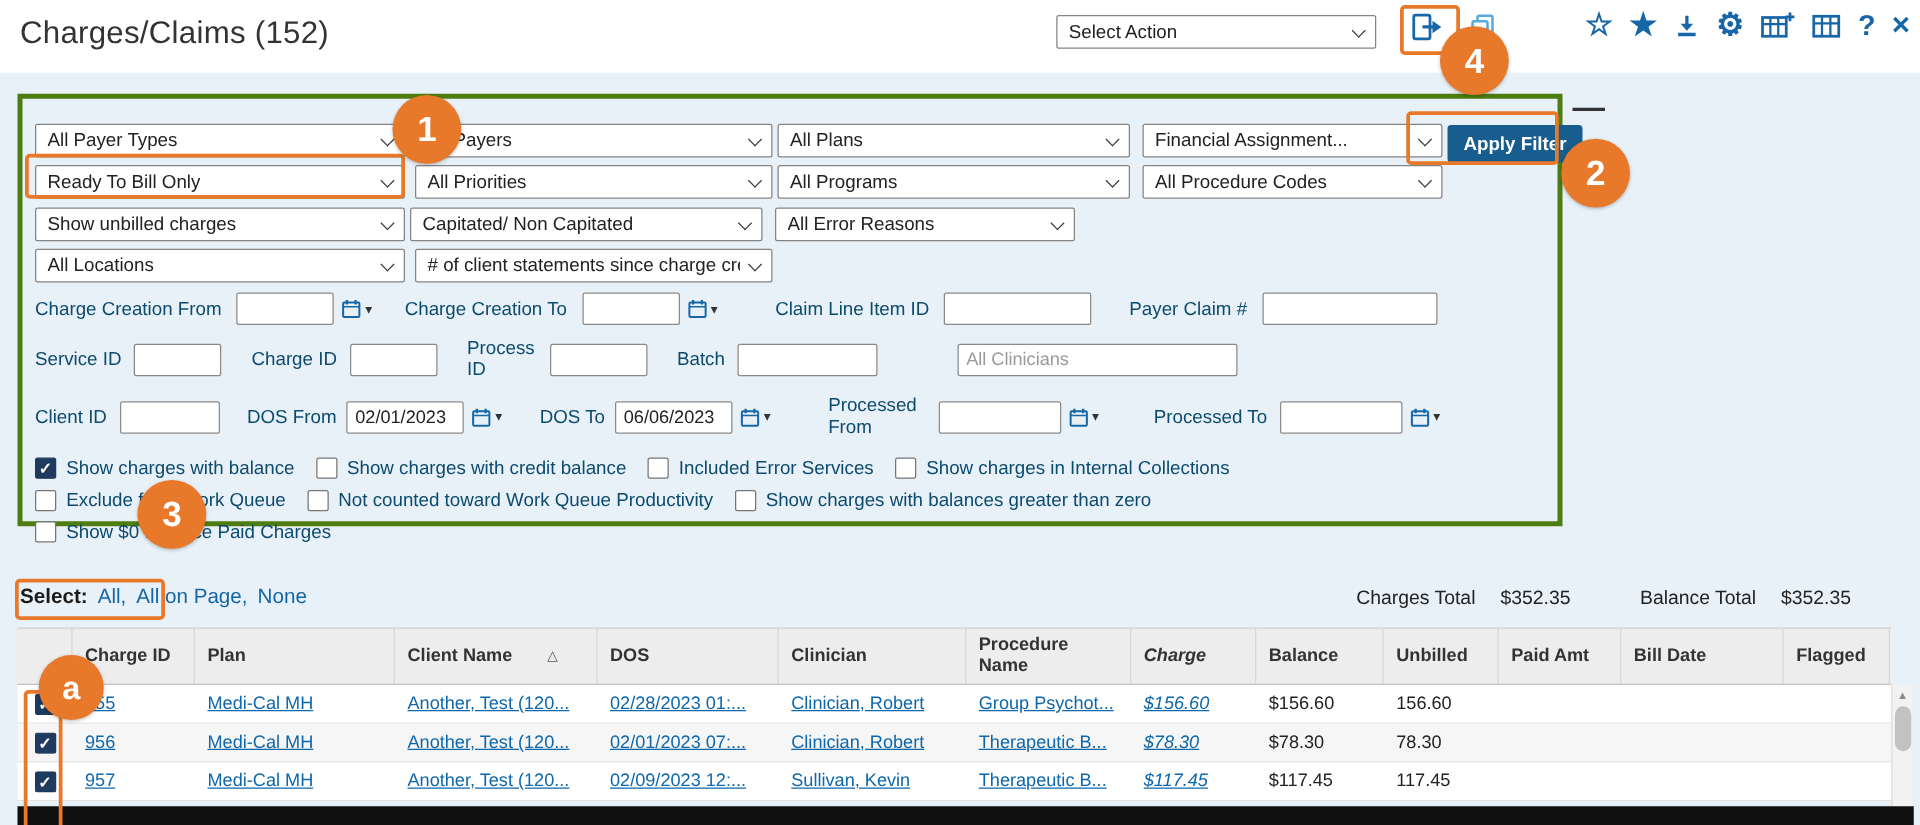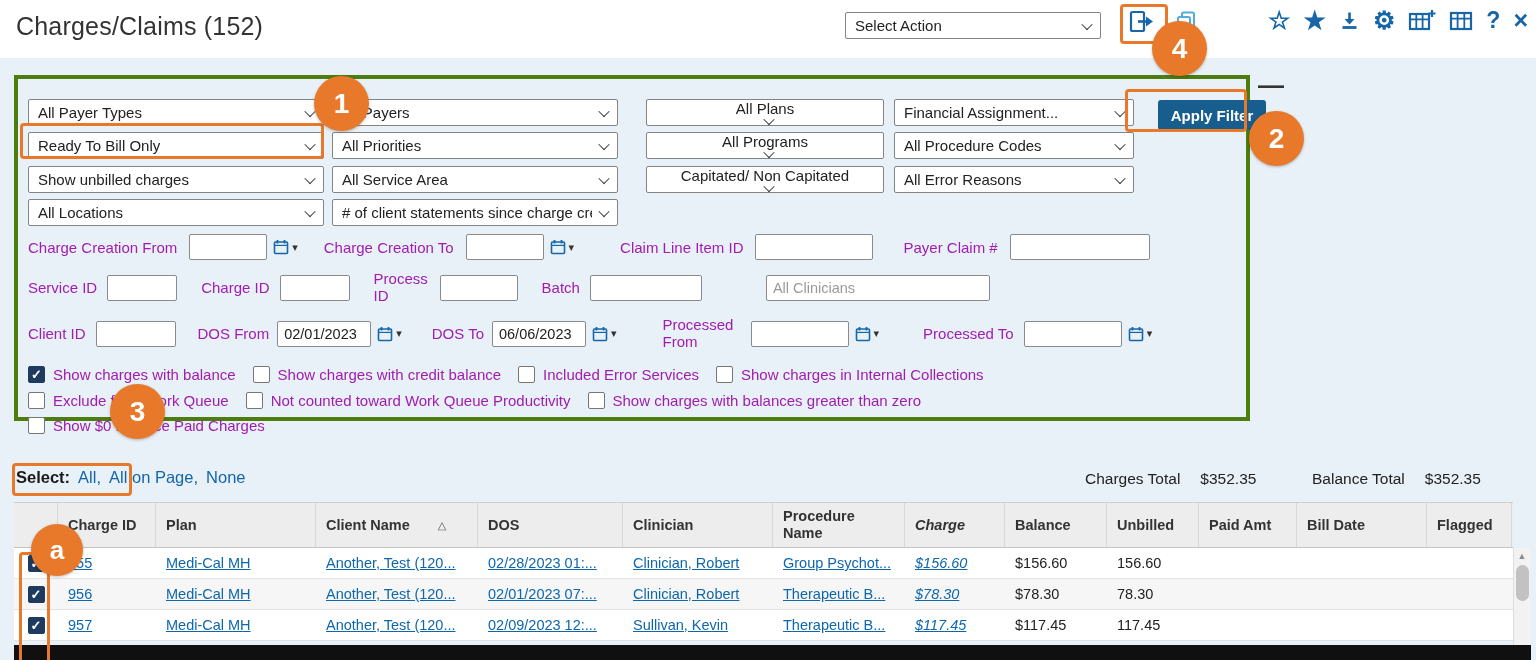--- a/index.html
+++ b/index.html
@@ -20,23 +20,23 @@
   .hdr-icons { position: absolute; right: 8px; top: 8px; display: flex; align-items: center; gap: 13px; }
   .glyph { font-size: 25px; font-weight: 700; color: #1766A8; line-height: 1; cursor: pointer; }
   .glyph.small { font-size: 23px; }
 
   
   .content { position: absolute; top: 58px; left: 0; right: 0; bottom: 0; background: #E8F1F8; }
 
   .filter-box { position: absolute; left: 14px; top: 17px; width: 1236px; height: 346px; border: 4px solid #4d7c0f; }
   .collapse-btn { position: absolute; left: 1258px; top: 14px; font-size: 26px; font-weight: 700; color: #333; cursor: pointer; line-height: 1; }
   .f-row { position: absolute; left: 10px; right: 10px; display: flex; align-items: center; }
-  .w1 { width: 296px; } .w2 { width: 286px; margin-left: 8px; } .w3 { width: 238px; margin-left: 28px; flex-direction: column; } .w4 { width: 240px; margin-left: 10px; gap: 36px; }
+  .w1 { width: 296px; } .w2 { width: 286px; margin-left: 8px; } .w3 { width: 282px; margin-left: 4px; } .w4 { width: 240px; margin-left: 10px; gap: 36px; }
   .apply-btn { position: absolute; left: 1140px; top: 21px; width: 108px; height: 30px; background: #175D8D; color: #fff; font-size: 15px; font-weight: 700; border: none; border-radius: 3px; cursor: pointer; }
-  .lbl { font-size: 15px; color: #a21caf; white-space: nowrap; }
+  .lbl { font-size: 15px; color: #0c4a6e; white-space: nowrap; }
   .lbl.wrap { white-space: normal; line-height: 1.12; }
   .input { height: 26px; border: 1px solid #8a8a8a; border-radius: 2px; background: #fff; font: 14.5px "Liberation Sans", sans-serif; padding: 0 6px; color: #222; }
   .input::placeholder { color: #999; }
   .cal { display: inline-flex; align-items: center; gap: 3px; margin-left: 6px; cursor: pointer; }
   .caret { font-size: 11px; color: #333; }
   .cb-group { display: flex; align-items: center; margin-right: 17px; cursor: pointer; }
   .cb { width: 17px; height: 17px; border: 1px solid #767676; background: #fff; border-radius: 2px; flex: none; margin-right: 8px; }
   .cb.checked { background: #1E3A5F; border-color: #1E3A5F; color: #fff; display: flex; align-items: center; justify-content: center; font-size: 13px; font-weight: 700; }
 
   
@@ -170,24 +170,20 @@
           <span class="dd-label">All Procedure Codes</span>
             <span class="chev"></span>
         </div>
       </div>
 
       <div class="f-row" style="top:87px;">
         <div class="dd w1">
           <span class="dd-label">Show unbilled charges</span>
             <span class="chev"></span>
         </div>
-        <div class="dd w2">
-          <span class="dd-label">All Service Area</span>
-            <span class="chev"></span>
-        </div>
         <div class="dd w3">
           <span class="dd-label">Capitated/ Non Capitated</span>
             <span class="chev"></span>
         </div>
         <div class="dd w4">
           <span class="dd-label">All Error Reasons</span>
             <span class="chev"></span>
         </div>
       </div>
 

